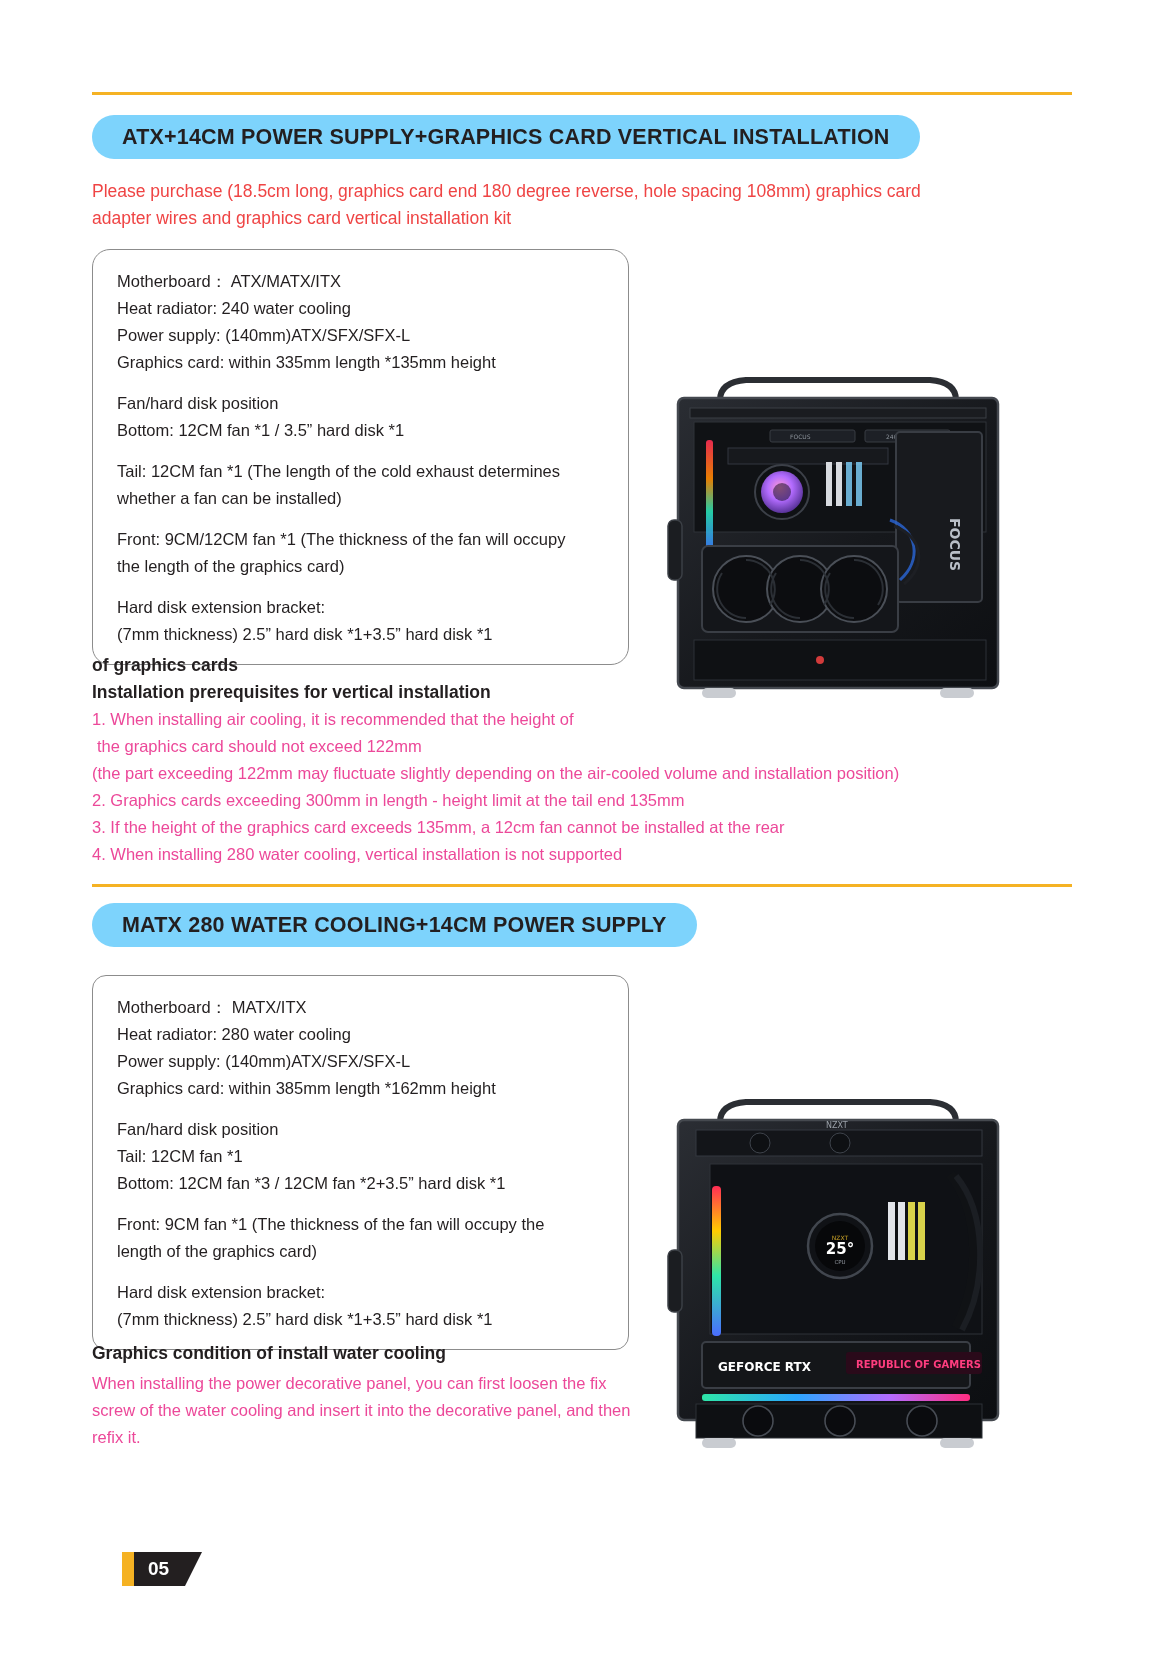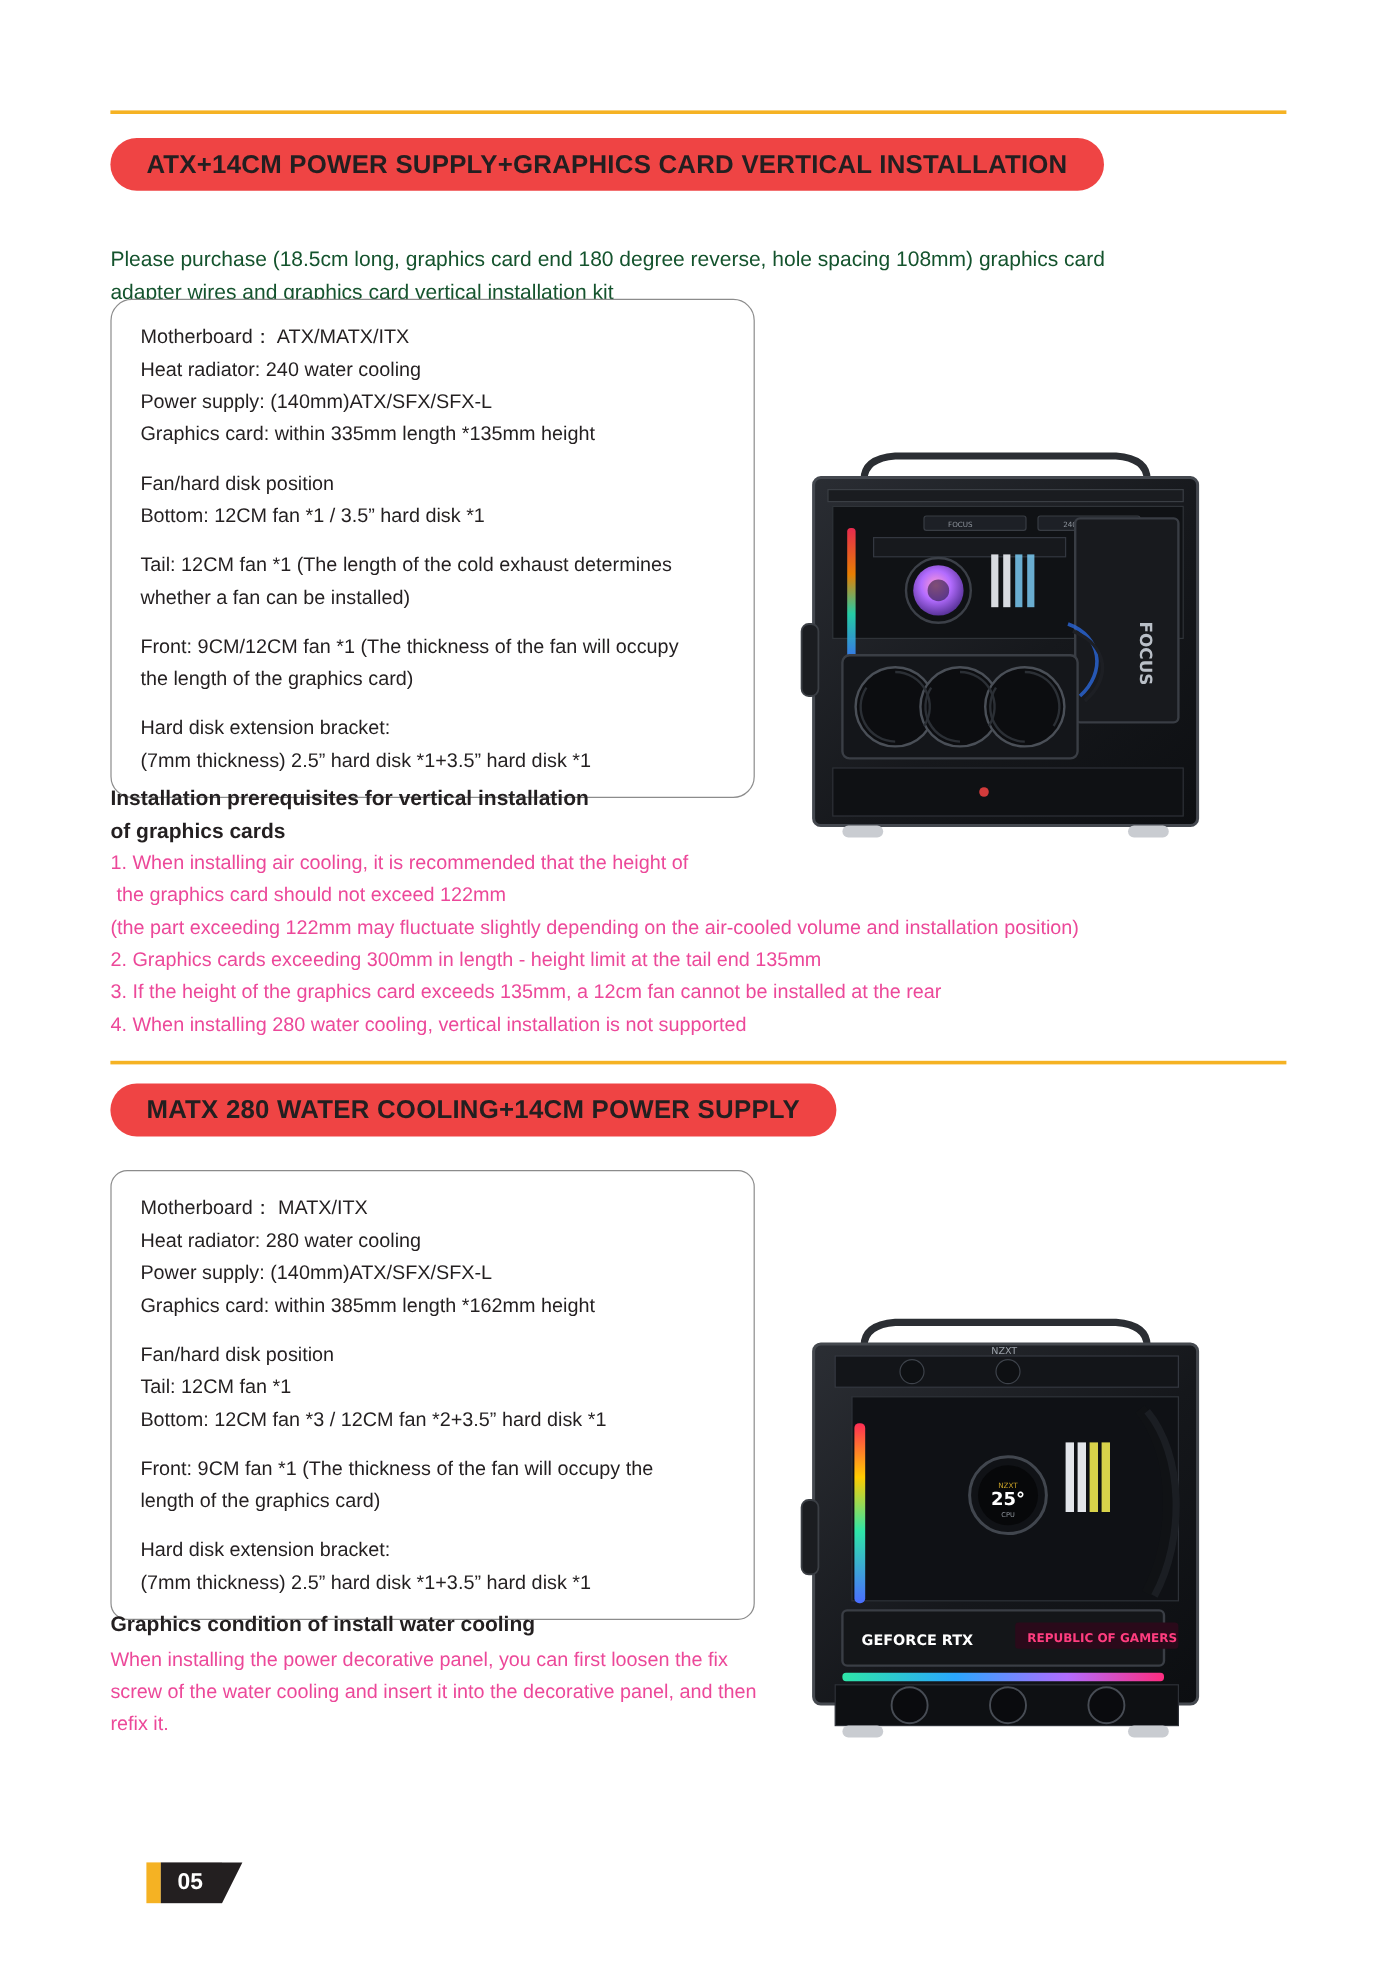--- a/index.html
+++ b/index.html
@@ -39,21 +39,21 @@
     left: 92px;
     top: 884px;
     width: 980px;
     height: 3px;
     background: #f5b223;
   }
 
   
   .pill {
     position: absolute;
-    background: #ef4444;
+    background: #7dd3fc;
     border-radius: 28px;
     height: 44px;
     display: flex;
     align-items: center;
     padding: 0 30px;
     font-weight: bold;
     font-size: 21.5px;
     letter-spacing: 0.2px;
     color: #231f20;
     white-space: nowrap;
@@ -61,22 +61,21 @@
   #pill-1 { left: 92px; top: 115px; }
   #pill-2 { left: 92px; top: 903px; }
 
   .intro-text {
     position: absolute;
     left: 92px;
     top: 178px;
     width: 890px;
     font-size: 17.5px;
     line-height: 27px;
-    color: #14532d;
-    margin-top: 25px;
+    color: #ef4444;
   }
 
   
   .spec-box {
     position: absolute;
     border: 1.5px solid #8c8c8c;
     border-radius: 18px;
     padding: 18px 36px 16px 24px;
     font-size: 16.5px;
     line-height: 27px;
@@ -183,22 +182,22 @@
     <div class="spec-group">
       <div class="spec-line wrap">Front: 9CM/12CM fan *1 (The thickness of the fan will occupy the length of the graphics card)</div>
     </div>
     <div class="spec-group">
       <div class="spec-line">Hard disk extension bracket:</div>
       <div class="spec-line">(7mm thickness) 2.5” hard disk *1+3.5” hard disk *1</div>
     </div>
   </div>
 
   <div class="subhead" id="subhead-1">
+    <div>of graphics cards</div>
     <div>Installation prerequisites for vertical installation</div>
-    <div>of graphics cards</div>
   </div>
 
   <div class="body-list" id="list-1">
     <div class="li">1. When installing air cooling, it is recommended that the height of</div>
     <div class="li indent"> the graphics card should not exceed 122mm</div>
     <div class="li">(the part exceeding 122mm may fluctuate slightly depending on the air-cooled volume and installation position)</div>
     <div class="li">2. Graphics cards exceeding 300mm in length - height limit at the tail end 135mm</div>
     <div class="li">3. If the height of the graphics card exceeds 135mm, a 12cm fan cannot be installed at the rear</div>
     <div class="li">4. When installing 280 water cooling, vertical installation is not supported</div>
   </div>

